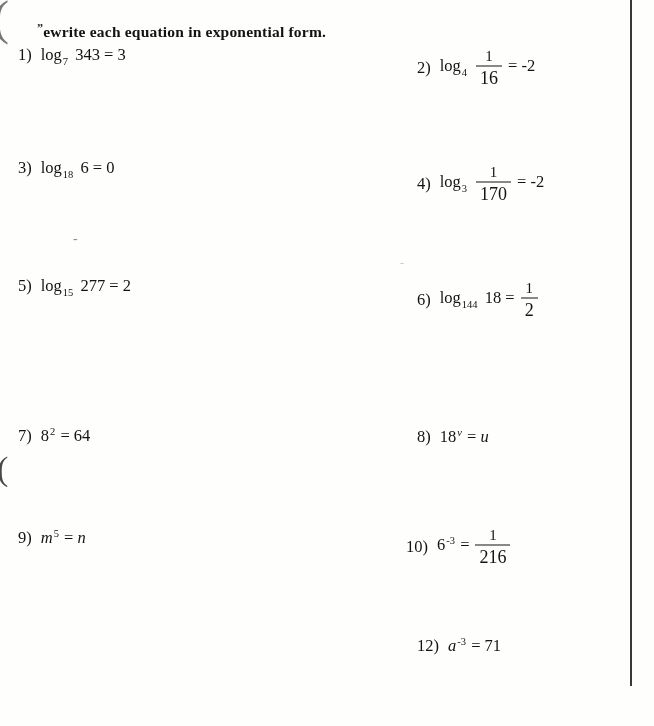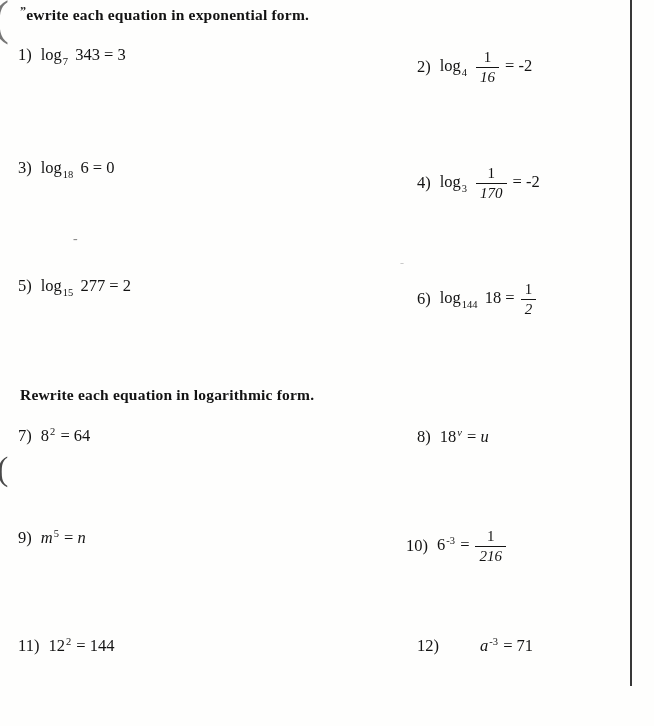--- a/index.html
+++ b/index.html
@@ -1,39 +1,39 @@
 <!DOCTYPE html>
 <html><head>
 <meta charset="utf-8">
 <style>
   html,body{margin:0;padding:0;background:#ffffff;}
   body{width:654px;height:726px;font-family:"Liberation Serif", serif;color:#131313;}
   .sheet{position:relative;width:654px;height:726px;background:#fefefd;overflow:hidden;}
 
-  .sec-title{position:absolute;margin:0;font-weight:bold;font-size:15.5px;letter-spacing:.2px;}
+  .sec-title{position:absolute;margin:17px;font-weight:bold;font-size:15.5px;letter-spacing:.2px;}
   .t1{left:20px;top:6px;}
   .t2{left:20px;top:386px;}
   .title-prefix{font-size:12px;position:relative;top:-5px;color:#222;}
 
   .prob{position:absolute;display:flex;align-items:center;font-size:16.5px;white-space:pre;transform:translateY(-50%);}
   .pnum{margin-right:9px;}
   .expr .sub{font-size:10.5px;position:relative;top:5px;margin:0 3px 0 1px;}
   .expr .sup{font-size:10.5px;position:relative;top:-6px;margin:0 1px 0 1px;}
   .expr .var{font-style:italic;}
   .frac{display:inline-block;text-align:center;vertical-align:middle;margin:0 6px;line-height:1;}
   .frac .num{display:block;padding:1px 4px 2px;border-bottom:1.4px solid #131313;font-size:15px;}
-  .frac .den{display:block;padding:2px 4px 0;font-size:15px;font-style:italic;}
+  .frac .den{display:block;padding:2px 4px 0;font-size:18px;}
 
   
   .p1{left:18px;top:55px;}   .p2{left:417px;top:67px;}
   .p3{left:18px;top:168px;}  .p4{left:417px;top:183px;}
   .p5{left:18px;top:286px;}  .p6{left:417px;top:299px;}
   .p7{left:18px;top:436px;}  .p8{left:417px;top:437px;}
   .p9{left:18px;top:538px;}  .p10{left:406px;top:546px;}
-  .p11{left:18px;top:646px;} .p12{left:417px;top:646px;gap:32px;}
+  .p11{left:18px;top:646px;} .p12{left:417px;top:646px;}
 
   
   .scan-line{position:absolute;left:630px;top:0;width:2px;height:686px;background:#383838;}
   .mark{position:absolute;pointer-events:none;}
   .mark-top{left:-7px;top:-10px;font-size:48px;color:#777;}
   .mark-left{left:-3px;top:450px;font-size:34px;color:#4a4a4a;}
   .mark-dash{left:73px;top:231px;font-size:14px;color:#8a8a8a;}
   .mark-faint{left:400px;top:256px;font-size:12px;color:#c6c6c6;}
 </style>
 </head>
@@ -42,29 +42,27 @@
 <div class="sheet">
 
   <span class="mark mark-top">(</span>
   <span class="mark mark-left">(</span>
   <span class="mark mark-dash">-</span>
   <span class="mark mark-faint">-</span>
   <div class="scan-line"></div>
 
   <h1 class="sec-title t1"><span class="title-prefix">”</span><span>ewrite each equation in exponential form.</span></h1>
 
-  <h1 class="sec-title t2"><span>Rewrite each equation in logarithmic form.</span></h1>
 
   <div class="prob p1"><span class="pnum">1)</span><span class="expr"><span>log</span><span class="sub">7</span><span> 343 = 3</span></span></div>
   <div class="prob p2"><span class="pnum">2)</span><span class="expr"><span>log</span><span class="sub">4</span><span class="frac"><span class="num">1</span><span class="den">16</span></span><span>= -2</span></span></div>
   <div class="prob p3"><span class="pnum">3)</span><span class="expr"><span>log</span><span class="sub">18</span><span> 6 = 0</span></span></div>
   <div class="prob p4"><span class="pnum">4)</span><span class="expr"><span>log</span><span class="sub">3</span><span class="frac"><span class="num">1</span><span class="den">170</span></span><span>= -2</span></span></div>
   <div class="prob p5"><span class="pnum">5)</span><span class="expr"><span>log</span><span class="sub">15</span><span> 277 = 2</span></span></div>
   <div class="prob p6"><span class="pnum">6)</span><span class="expr"><span>log</span><span class="sub">144</span><span> 18 =</span><span class="frac"><span class="num">1</span><span class="den">2</span></span></span></div>
 
   <div class="prob p7"><span class="pnum">7)</span><span class="expr"><span>8</span><span class="sup">2</span><span> = 64</span></span></div>
   <div class="prob p8"><span class="pnum">8)</span><span class="expr"><span>18</span><span class="sup var">v</span><span> = </span><span class="var">u</span></span></div>
   <div class="prob p9"><span class="pnum">9)</span><span class="expr"><span class="var">m</span><span class="sup">5</span><span> = </span><span class="var">n</span></span></div>
   <div class="prob p10"><span class="pnum">10)</span><span class="expr"><span>6</span><span class="sup">-3</span><span> =</span><span class="frac"><span class="num">1</span><span class="den">216</span></span></span></div>
-  <div class="prob p11"><span class="pnum">11)</span><span class="expr"><span>12</span><span class="sup">2</span><span> = 144</span></span></div>
   <div class="prob p12"><span class="pnum">12)</span><span class="expr"><span class="var">a</span><span class="sup">-3</span><span> = 71</span></span></div>
 
 </div>
 
 </body></html>

